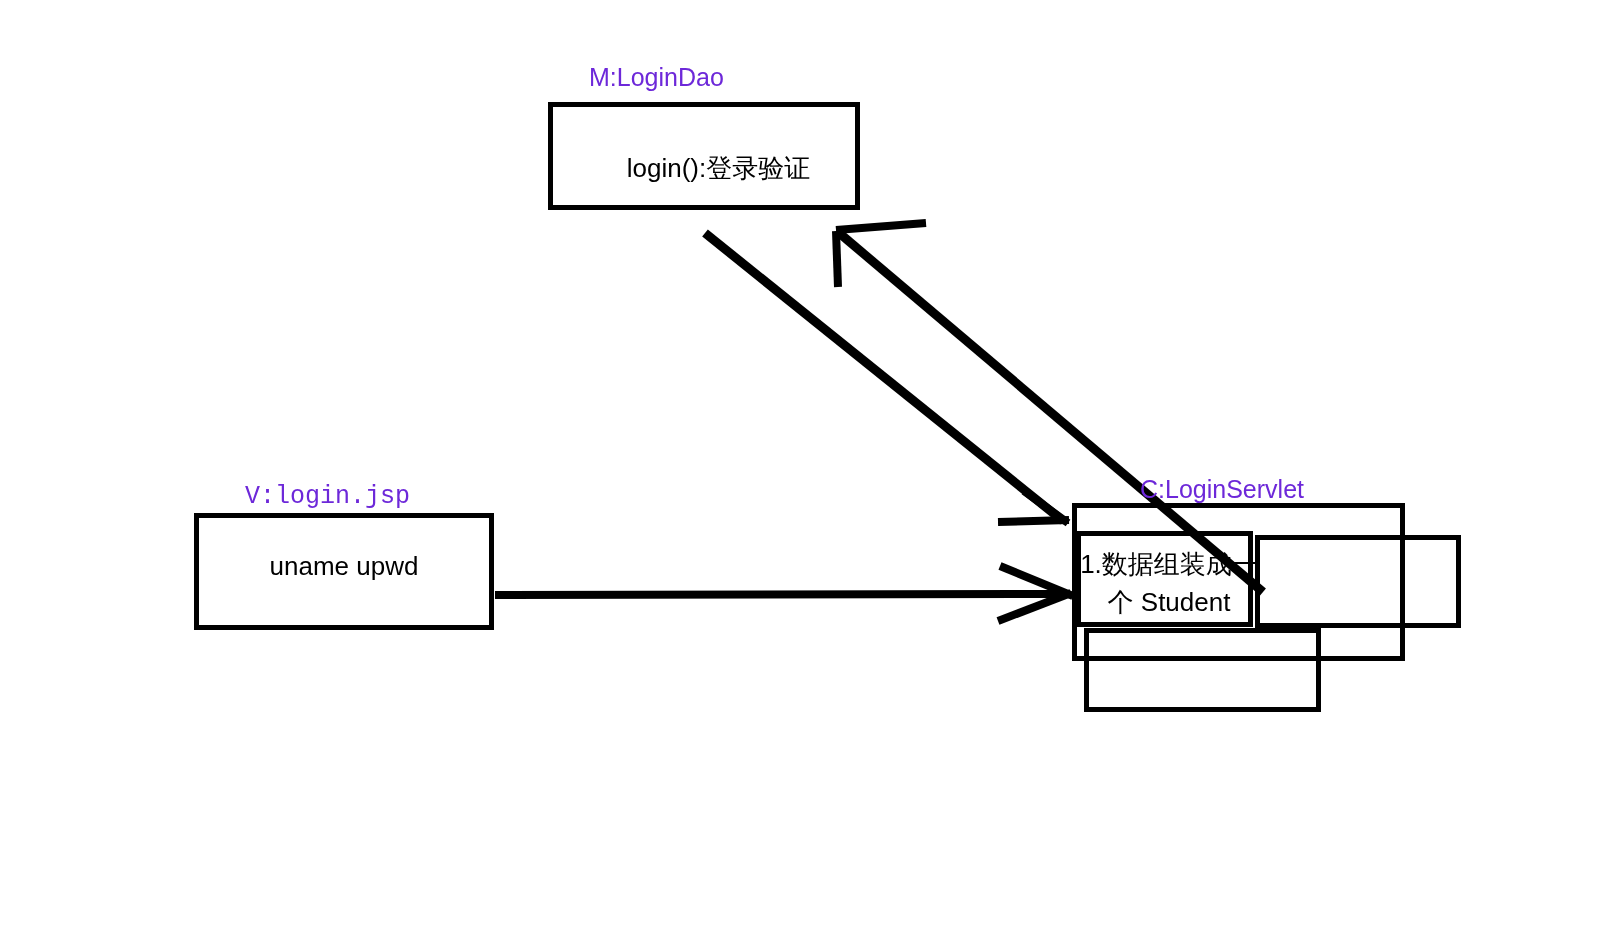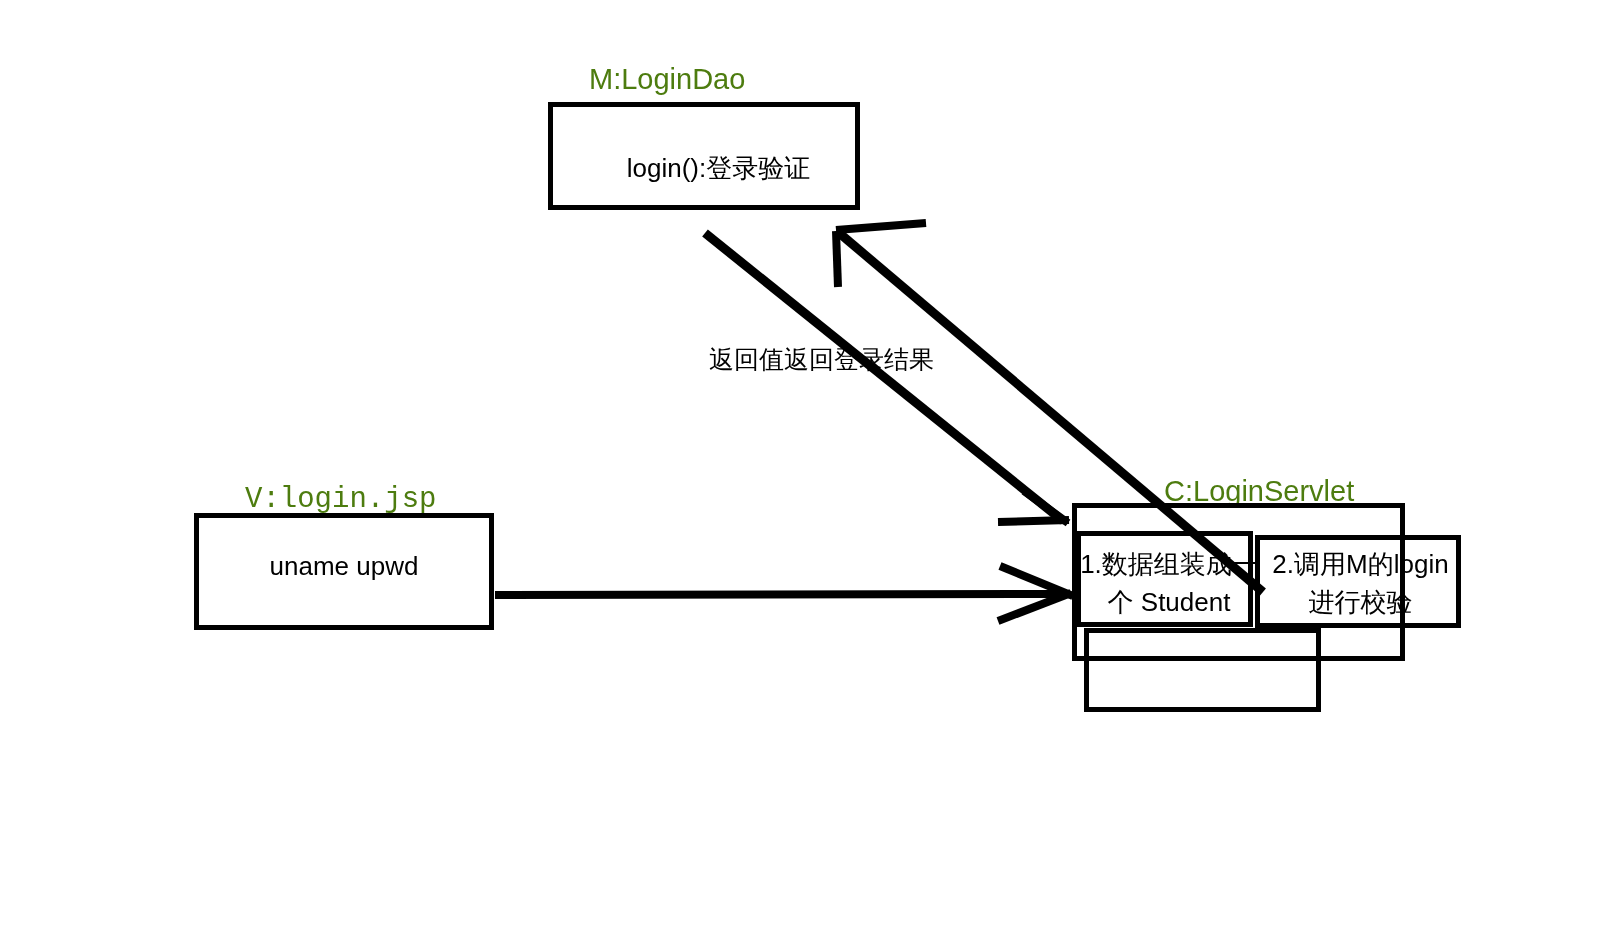--- a/index.html
+++ b/index.html
@@ -20,23 +20,23 @@
     overflow: hidden;
   }
   .box {
     position: absolute;
     box-sizing: border-box;
     border: 5px solid #000000;
     background: transparent;
   }
   .box-label {
     position: absolute;
-    font-size: 29px;
+    font-size: 25px;
     line-height: 1.15;
-    color: #4d7c0f;
+    color: #6d28d9;
     white-space: nowrap;
     font-family: "Liberation Sans", "DejaVu Sans", sans-serif;
   }
   .box-text {
     position: absolute;
     font-size: 26px;
     line-height: 1.45;
     color: #000000;
     font-family: "Liberation Sans", "DejaVu Sans", sans-serif;
     text-align: center;
@@ -98,27 +98,25 @@
   <div class="box" style="left:548px; top:102px; width:312px; height:108px;"></div>
 
   <div class="box-text centered" style="left:548px; top:150px; width:341px;">login():登录验证</div>
 
   <div class="box-label" style="left:245px; top:483px;font-family:Liberation Mono, monospace;">V:login.jsp</div>
 
   <div class="box" style="left:194px; top:513px; width:300px; height:117px;"></div>
 
   <div class="box-text centered" style="left:194px; top:548px; width:300px;">uname upwd</div>
 
-  <div class="edge-label" style="left:709px; top:343px;">返回值返回登录结果</div>
 
-  <div class="box-label" style="left:1164px; top:475px;">C:LoginServlet</div>
+  <div class="box-label" style="left:1140px; top:475px;">C:LoginServlet</div>
 
   <div class="box" style="left:1072px; top:503px; width:333px; height:158px;"></div>
 
   <div class="box" style="left:1076px; top:531px; width:177px; height:96px;"></div>
   <div class="box-text" style="left:1079px; top:546px; width:180px;">1.数据组装成一个 Student</div>
 
   <div class="box" style="left:1255px; top:535px; width:206px; height:93px;"></div>
-  <div class="box-text" style="left:1258px; top:546px; width:205px;">2.调用M的login 进行校验</div>
 
   <div class="box" style="left:1084px; top:628px; width:237px; height:84px;"></div>
 
 </div>
 
 </body></html>

